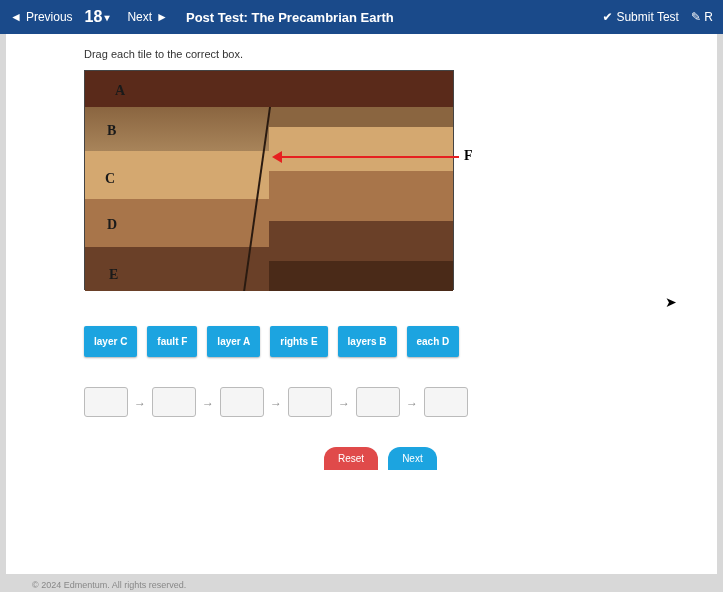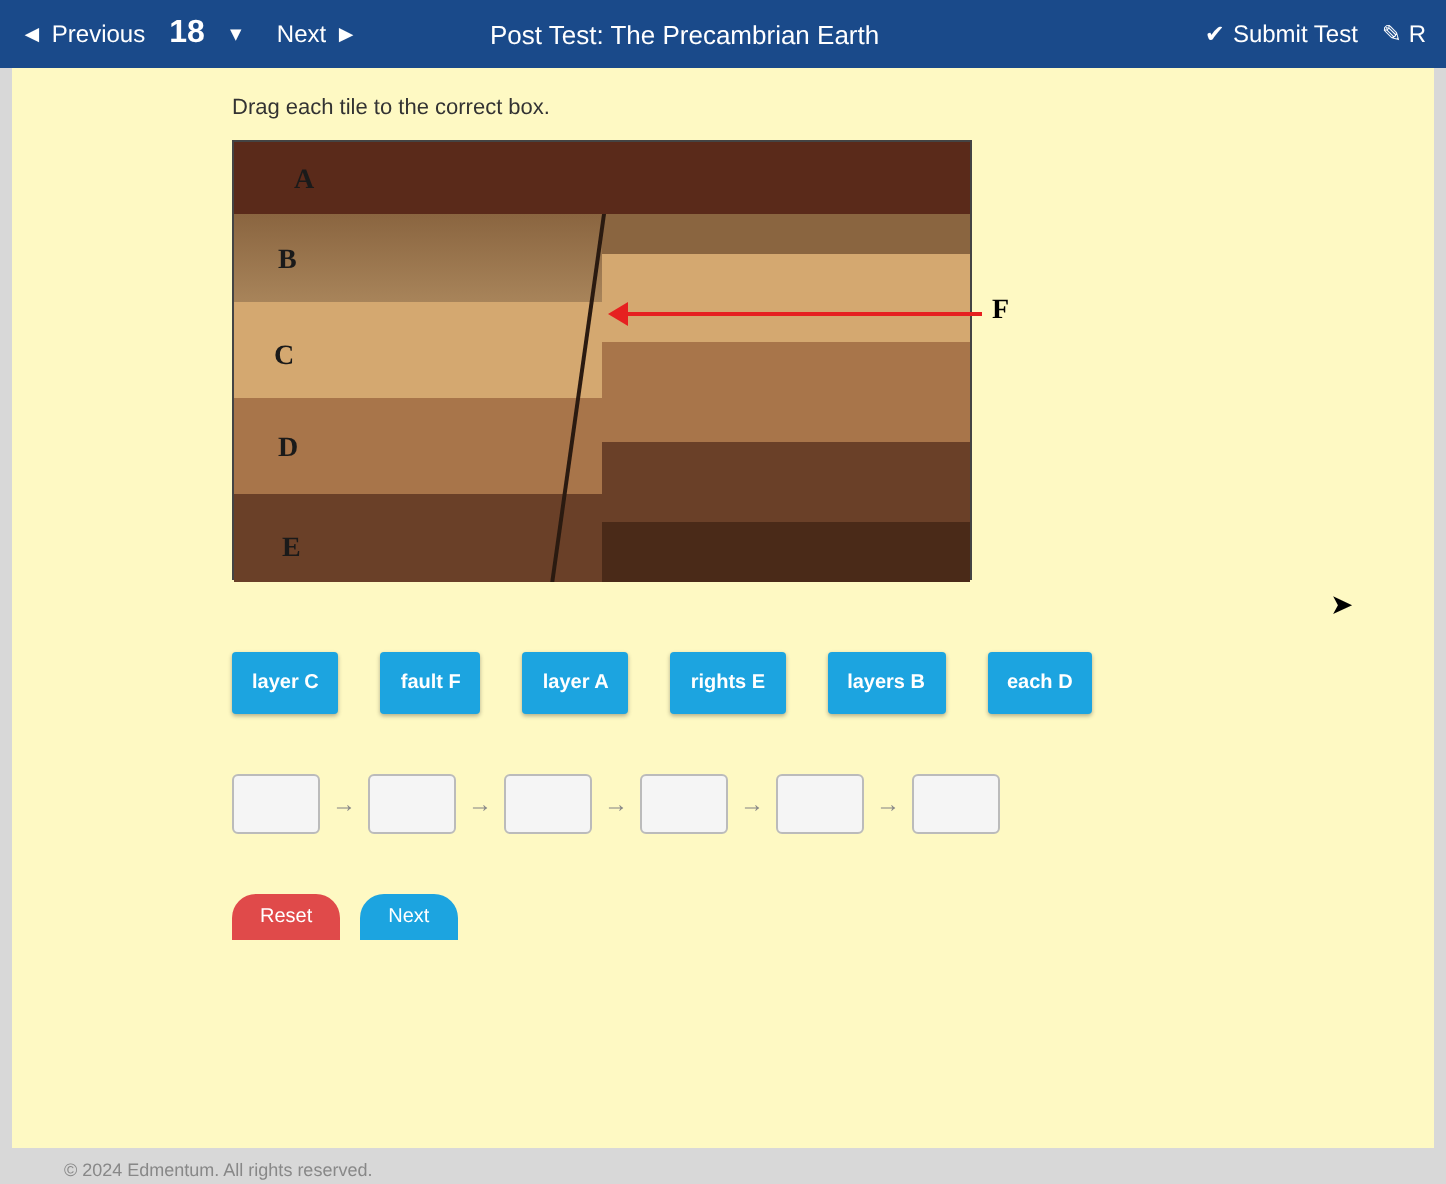--- a/index.html
+++ b/index.html
@@ -26,51 +26,50 @@
       gap: 4px;
       margin-right: 12px;
       cursor: pointer;
     }
     .q-num {
       font-size: 16px;
       font-weight: bold;
       margin-right: 18px;
       display: flex;
       align-items: center;
-      gap: 13px;
+      gap: 2px;
     }
     .next-btn {
       display: flex;
       align-items: center;
       gap: 4px;
       margin-right: 18px;
       cursor: pointer;
     }
     .test-title {
       font-size: 13px;
-      font-weight: normal;
-      margin-left: 48px;
+      font-weight: bold;
     }
     .header-right {
       margin-left: auto;
       display: flex;
       align-items: center;
       gap: 12px;
     }
     .submit-btn {
       display: flex;
       align-items: center;
       gap: 4px;
       cursor: pointer;
     }
     .content-wrap {
-      background: #fef9c3;
+      background: #ffffff;
       margin: 0 6px;
       height: 540px;
-      padding: 14px 0 0 110px;
+      padding: 14px 0 0 78px;
       position: relative;
       overflow: hidden;
     }
     .instr1 {
       font-size: 11px;
       color: #333;
       margin-bottom: 10px;
     }
     .instr2 {
       font-size: 11px;
@@ -144,21 +143,21 @@
       position: absolute;
       left: -9px;
       top: -5px;
       border-right: 10px solid #e62020;
       border-top: 6px solid transparent;
       border-bottom: 6px solid transparent;
     }
     .tiles {
       margin-top: 36px;
       display: flex;
-      gap: 21px;
+      gap: 10px;
     }
     .tile {
       background: #1ca4e0;
       color: #fff;
       font-size: 10px;
       font-weight: bold;
       padding: 10px 10px;
       border-radius: 2px;
       cursor: grab;
       box-shadow: 0 1px 2px rgba(0,0,0,0.3);
@@ -177,20 +176,21 @@
       border: 1px solid #bbb;
       border-radius: 3px;
       background: #f5f5f5;
     }
     .arrow-sep {
       font-size: 12px;
       color: #888;
     }
     .action-btns {
       margin-top: 30px;
+      margin-left: 240px;
       display: flex;
       gap: 10px;
     }
     .btn-reset {
       background: #e04a4a;
       color: #fff;
       font-size: 10px;
       padding: 6px 14px;
       border-radius: 12px 12px 0 0;
       cursor: pointer;

